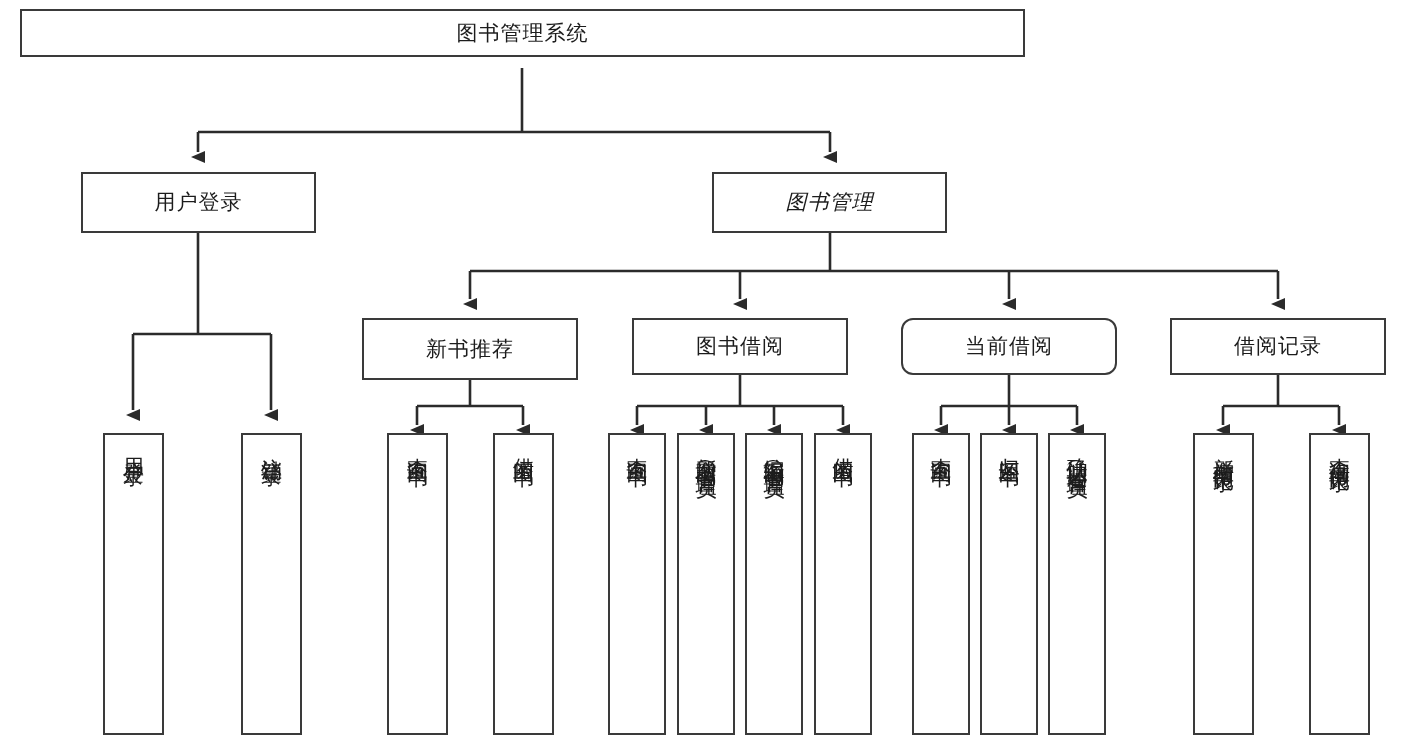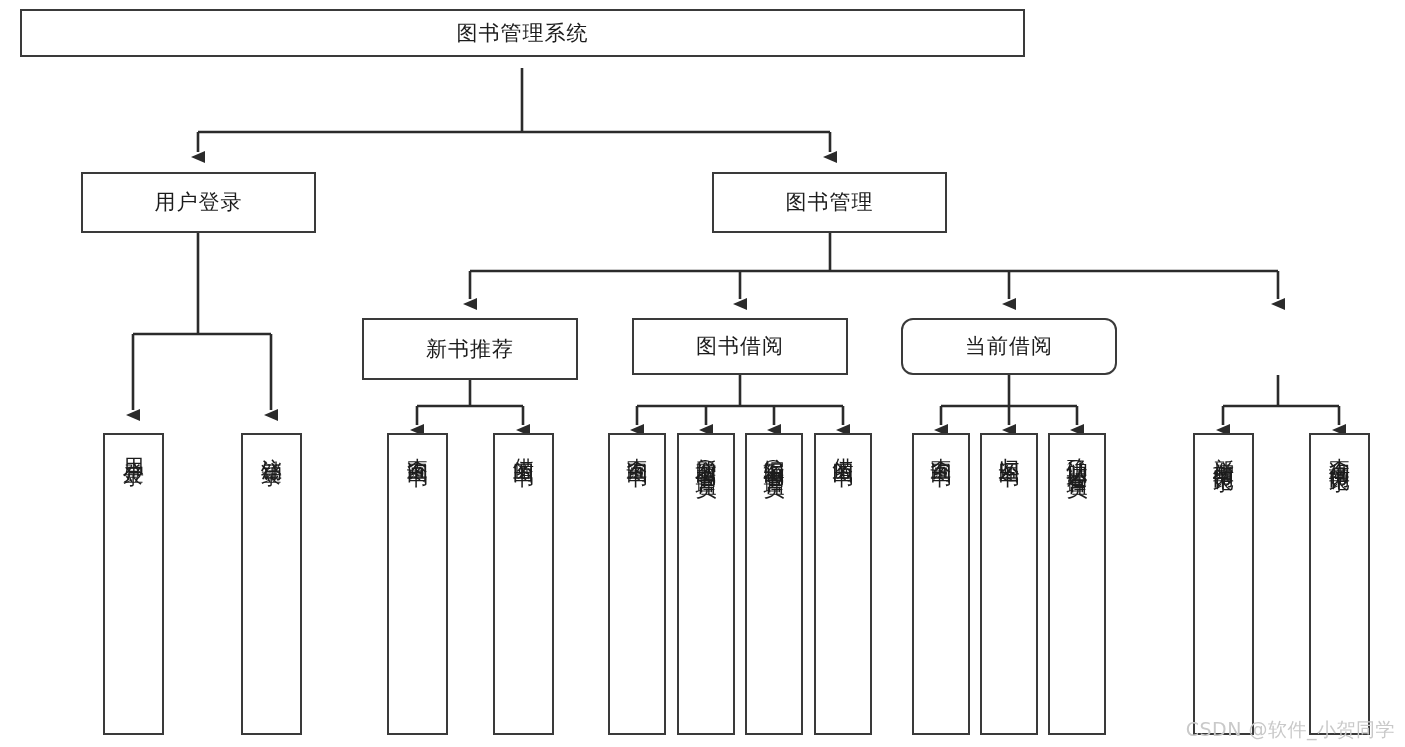--- a/index.html
+++ b/index.html
@@ -119,32 +119,35 @@
     </g>
   </svg>
 
   <div class="node" style="left:20px; top:1px; width:1005px; height:48px;margin-top:8px;">
     <span class="label">图书管理系统</span>
   </div>
 
   <div class="node" style="left:81px; top:172px; width:235px; height:61px;">
     <span class="label">用户登录</span>
   </div>
-  <div class="node" style="left:712px; top:172px; width:235px; height:61px;">
+  <div class="node" style="left:712px; top:172px; width:235px; height:61px;font-style:italic;">
     <span class="label">图书管理</span>
   </div>
 
   <div class="node" style="left:362px; top:318px; width:216px; height:62px;">
     <span class="label">新书推荐</span>
   </div>
   <div class="node" style="left:632px; top:318px; width:216px; height:57px;">
     <span class="label">图书借阅</span>
   </div>
   <div class="node" style="left:901px; top:318px; width:216px; height:57px;border-radius:12px;">
     <span class="label">当前借阅</span>
+  </div>
+  <div class="node" style="left:1170px; top:318px; width:216px; height:57px;">
+    <span class="label">借阅记录</span>
   </div>
 
   <div class="node vertical" style="left:103px; top:433px; width:61px; height:302px;">
     <span class="label">用户登录</span>
   </div>
   <div class="node vertical" style="left:241px; top:433px; width:61px; height:302px;">
     <span class="label">注销登录</span>
   </div>
 
   <div class="node vertical" style="left:387px; top:433px; width:61px; height:302px;">
@@ -177,15 +180,14 @@
     <span class="label">确认归还（管理员）</span>
   </div>
 
   <div class="node vertical" style="left:1193px; top:433px; width:61px; height:302px;">
     <span class="label">新增借阅记录</span>
   </div>
   <div class="node vertical" style="left:1309px; top:433px; width:61px; height:302px;">
     <span class="label">查询借阅记录</span>
   </div>
 
-  <div class="watermark">CSDN @软件_小贺同学</div>
 
 </div>
 
 </body></html>

